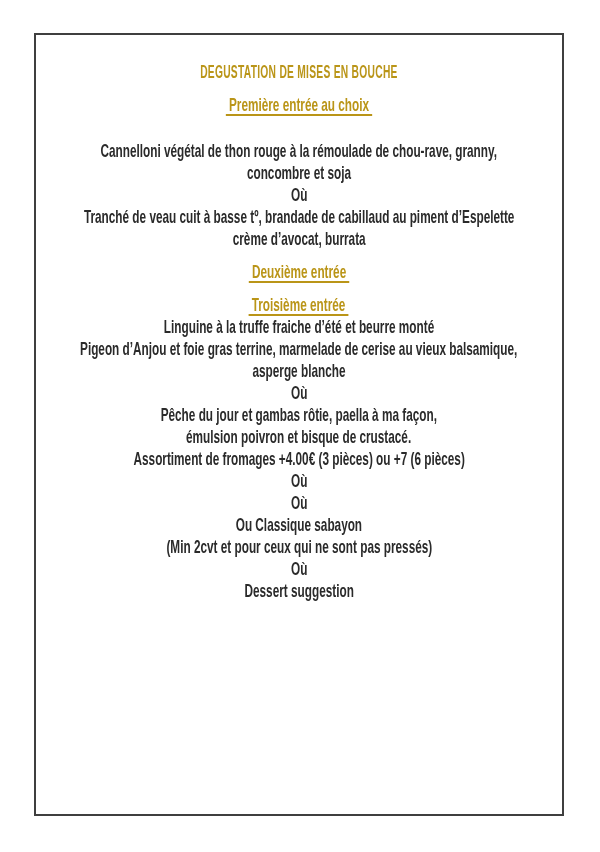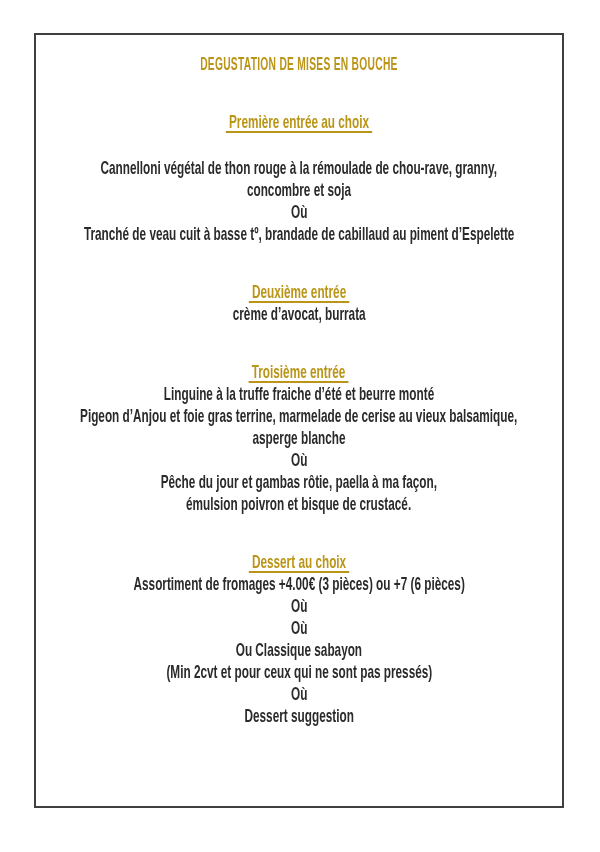--- a/index.html
+++ b/index.html
@@ -14,21 +14,21 @@
     font-family: "Liberation Sans", "DejaVu Sans", sans-serif;
     overflow: hidden;
   }
   .frame {
     position: absolute;
     left: 34px;
     top: 33px;
     width: 526px;
     height: 753px;
     border: 2px solid #3f3f3f;
-    padding-top: 18px;
+    padding-top: 26px;
     background: #ffffff;
   }
   
   .t {
     display: flex;
     justify-content: center;
     height: 22px;
     line-height: 22px;
     color: var(--ink, #2a2a2a);
   }
@@ -38,21 +38,21 @@
     font-weight: 700;
     transform: scaleX(0.62);
     transform-origin: 50% 50%;
   }
   .title > span {
     color: var(--accent, #ba9518);
     transform: scaleX(0.54);
     letter-spacing: 0.5px;
   }
   .heading {
-    margin-top: 36px;
+    margin-top: 11px;
   }
   .heading > span {
     color: var(--accent, #ba9518);
     border-bottom: 2px solid var(--accent, #ba9518);
     padding: 0 5px;
   }
   .extra-gap {
     margin-top: 24px;
   }
 </style>
@@ -73,27 +73,27 @@
     </div>
   <div class="t">
       <span>concombre et soja</span>
     </div>
   <div class="t">
       <span>Où</span>
     </div>
   <div class="t">
       <span>Tranché de veau cuit à basse tº, brandade de cabillaud au piment d’Espelette</span>
     </div>
+  <div class="t">
+      <span>crème d’avocat, burrata</span>
+    </div>
+
   <div class="t heading">
     <span>Deuxième entrée</span>
   </div>
-
-  <div class="t">
-      <span>crème d’avocat, burrata</span>
-    </div>
   <div class="t heading">
     <span>Troisième entrée</span>
   </div>
 
   <div class="t">
       <span>Linguine à la truffe fraiche d’été et beurre monté</span>
     </div>
   <div class="t">
       <span>Pigeon d’Anjou et foie gras terrine, marmelade de cerise au vieux balsamique,</span>
     </div>
@@ -104,23 +104,20 @@
   <div class="t">
       <span>Où</span>
     </div>
   <div class="t">
       <span>Pêche du jour et gambas rôtie, paella à ma façon,</span>
     </div>
   <div class="t">
       <span>émulsion poivron et bisque de crustacé.</span>
     </div>
 
-  <div class="t heading">
-    <span>Dessert au choix</span>
-  </div>
   <div class="t">
       <span>Assortiment de fromages +4.00€ (3 pièces) ou +7 (6 pièces)</span>
     </div>
   <div class="t">
       <span>Où</span>
     </div>
   <div class="t">
       <span>Où</span>
     </div>
   <div class="t">

